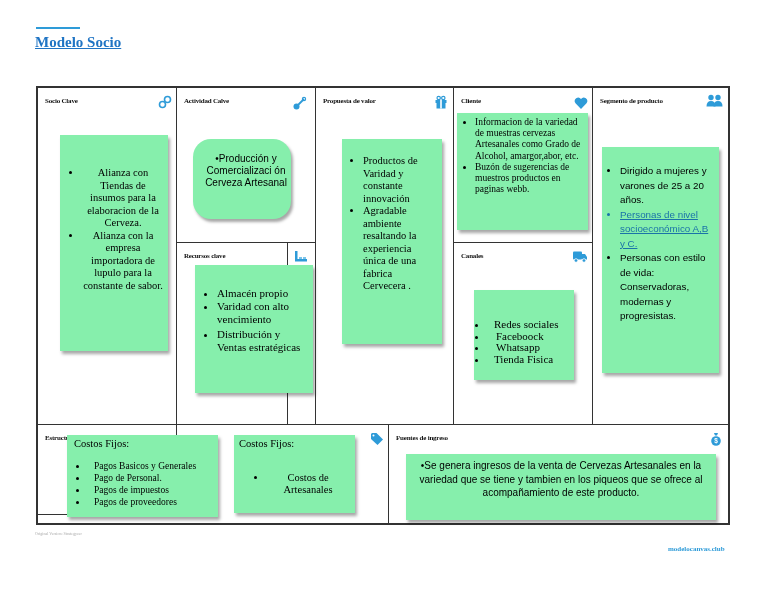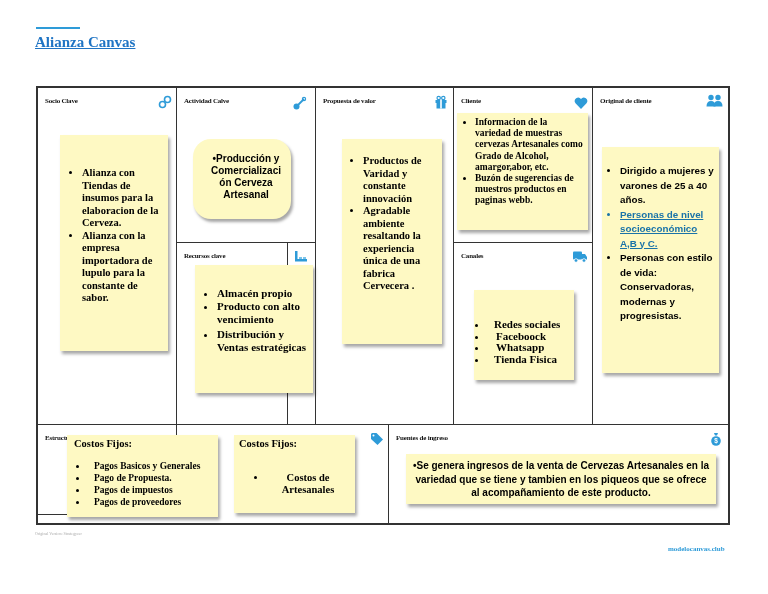--- a/index.html
+++ b/index.html
@@ -3,43 +3,43 @@
 <meta charset="utf-8">
 <style>
   html, body { margin:0; padding:0; background:#ffffff; }
   body { width:768px; height:594px; position:relative; overflow:hidden; font-family:"Liberation Serif", serif; color:#000; }
   .title-bar { position:absolute; left:36px; top:27px; width:44px; height:2px; background:#2e9bd8; }
   .page-title { position:absolute; left:35px; top:34px; font-family:"Liberation Serif", serif; font-weight:bold; font-size:15px; color:#1f74c4; text-decoration:underline; text-decoration-color:#1f74c4; }
   .canvas { position:absolute; left:36px; top:86px; width:694px; height:439px; border:1.5px solid #333; box-sizing:border-box; }
   .cell { position:absolute; border:1px solid #333; box-sizing:border-box; }
   .cell-label { position:absolute; left:7px; top:9px; font-size:7px; font-family:"Liberation Serif", serif; font-weight:bold; color:#111; letter-spacing:-0.2px; white-space:nowrap; }
   .icon { position:absolute; width:14px; height:14px; }
-  .note { position:absolute; background:#fef9c3; box-shadow:2px 3px 3px rgba(0,0,0,0.35); box-sizing:border-box; font-family:"Liberation Serif", serif;font-weight:bold; }
+  .note { position:absolute; background:#86efac; box-shadow:2px 3px 3px rgba(0,0,0,0.35); box-sizing:border-box; font-family:"Liberation Serif", serif; }
   .note ul { margin:0; padding:0 0 0 18px; }
   .note li { margin:0; }
   .sans { font-family:"Liberation Sans", sans-serif; }
   .link { color:#1a73a8; text-decoration:underline; }
   .footer-left { position:absolute; left:35px; top:531px; font-size:4px; color:#aaa; }
   .footer-right { position:absolute; left:668px; top:545px; font-size:7px; color:#2e9bd8; font-weight:bold; font-family:"Liberation Serif", serif; }
 </style>
 </head>
 <body>
 
 <div class="title-bar"></div>
-<div class="page-title">Alianza Canvas</div>
+<div class="page-title">Modelo Socio</div>
 
 <div class="canvas">
 
   <div class="cell" style="left:0;top:0;width:140px;height:428px;">
     <div class="cell-label">Socio Clave</div>
     <svg class="icon" style="left:120px;top:7px;" viewBox="0 0 14 14">
       <circle cx="4.5" cy="9.5" r="3" fill="none" stroke="#2e9bd8" stroke-width="1.6"></circle>
       <circle cx="9.5" cy="4.5" r="3" fill="none" stroke="#2e9bd8" stroke-width="1.6"></circle>
     </svg>
-    <div class="note" style="left:22px;top:47px;width:108px;height:216px;font-size:10.5px;line-height:12.5px;padding:32px 4px 0 4px;">
+    <div class="note" style="left:22px;top:47px;width:108px;height:216px;font-size:10.5px;line-height:12.5px;padding:32px 4px 0 4px;text-align:center;">
       <ul>
         <li>Alianza con Tiendas de insumos para la elaboracion de la Cerveza.</li>
         <li>Alianza con la empresa importadora de lupulo para la constante de sabor.</li>
       </ul>
     </div>
   </div>
 
   <div class="cell" style="left:139px;top:0;width:140px;height:156px;">
     <div class="cell-label">Actividad Calve</div>
     <svg class="icon" style="left:116px;top:8px;" viewBox="0 0 14 14">
@@ -56,21 +56,21 @@
     <div class="cell-label">Recursos clave</div>
     <svg class="icon" style="left:117px;top:6px;" viewBox="0 0 14 14">
       <rect x="1" y="2" width="2.5" height="10" fill="#2e9bd8"></rect>
       <rect x="1" y="10" width="12" height="2.5" fill="#2e9bd8"></rect>
       <rect x="5" y="8" width="3" height="2" fill="#7cc4ea"></rect>
       <rect x="9" y="8" width="3" height="2" fill="#7cc4ea"></rect>
     </svg>
     <div class="note" style="left:18px;top:22px;width:118px;height:128px;font-size:11px;line-height:13px;padding:22px 4px 0 4px;">
       <ul>
         <li>Almacén propio</li>
-        <li>Producto con alto vencimiento</li>
+        <li>Varidad con alto vencimiento</li>
         <li style="margin-top:2px;">Distribución y Ventas estratégicas</li>
       </ul>
     </div>
   </div>
 
   <div class="cell" style="left:278px;top:0;width:139px;height:338px;">
     <div class="cell-label">Propuesta de valor</div>
     <svg class="icon" style="left:118px;top:7px;" viewBox="0 0 14 14">
       <rect x="1.5" y="5" width="11" height="3" fill="#2e9bd8"></rect>
       <rect x="2.5" y="8" width="9" height="5.5" fill="#2e9bd8"></rect>
@@ -111,67 +111,67 @@
       <ul style="padding-left:14px;">
         <li style="padding-left:6px;">Redes sociales</li>
         <li style="padding-left:8px;">Faceboock</li>
         <li style="padding-left:8px;">Whatsapp</li>
         <li style="padding-left:6px;">Tienda Fisica</li>
       </ul>
     </div>
   </div>
 
   <div class="cell" style="left:555px;top:0;width:137px;height:338px;">
-    <div class="cell-label">Original de cliente</div>
+    <div class="cell-label">Segmento de producto</div>
     <svg class="icon" style="left:113px;top:6px;width:17px;" viewBox="0 0 17 14">
       <circle cx="5" cy="3.5" r="2.7" fill="#2e9bd8"></circle>
       <path d="M0.5 12.5 Q0.5 7 5 7 Q9.5 7 9.5 12.5 Z" fill="#2e9bd8"></path>
       <circle cx="12" cy="3.5" r="2.7" fill="#2e9bd8"></circle>
       <path d="M7.5 12.5 Q7.5 7 12 7 Q16.5 7 16.5 12.5 Z" fill="#2e9bd8"></path>
     </svg>
     <div class="note sans" style="left:9px;top:59px;width:117px;height:226px;font-size:9.8px;line-height:14.5px;padding:17px 4px 0 0;">
       <ul>
-        <li>Dirigido a mujeres y varones de 25 a 40 años.</li>
+        <li>Dirigido a mujeres y varones de 25 a 20 años.</li>
         <li class="link">Personas de nivel socioeconómico A,B y C.</li>
         <li>Personas con estilo de vida: Conservadoras, modernas y progresistas.</li>
       </ul>
     </div>
   </div>
 
   <div class="cell" style="left:0;top:337px;width:352px;height:100px;">
     <div class="cell-label">Estructura de costos</div>
     <svg class="icon" style="left:332px;top:7px;" viewBox="0 0 14 14">
       <path d="M1 2 L1 7 L7.5 13 L13 7.5 L6.5 1 L2 1 Z" fill="#2e9bd8"></path>
       <circle cx="3.5" cy="3.5" r="1" fill="#fff"></circle>
     </svg>
     <div class="note" style="left:29px;top:10px;width:151px;height:82px;font-size:9.5px;line-height:12px;padding:3px 4px 0 7px;">
       <div style="font-size:10.5px;margin-bottom:10px;">Costos Fijos:</div>
       <ul style="padding-left:14px;">
         <li style="padding-left:6px;">Pagos Basicos y Generales</li>
-        <li style="padding-left:6px;">Pago de Propuesta.</li>
+        <li style="padding-left:6px;">Pago de Personal.</li>
         <li style="padding-left:6px;">Pagos de impuestos</li>
         <li style="padding-left:6px;">Pagos de proveedores</li>
       </ul>
     </div>
     <div class="note" style="left:196px;top:10px;width:121px;height:78px;font-size:10.5px;line-height:12px;padding:3px 4px 0 5px;">
       <div style="margin-bottom:22px;">Costos Fijos:</div>
       <ul style="padding-left:28px;">
         <li style="padding-left:6px;text-align:center;width:70px;">Costos de Artesanales</li>
       </ul>
     </div>
   </div>
 
   <div class="cell" style="left:351px;top:337px;width:341px;height:100px;">
     <div class="cell-label">Fuentes de ingreso</div>
     <svg class="icon" style="left:320px;top:7px;" viewBox="0 0 14 14">
       <path d="M5 1 H9 L8 3.5 H6 Z" fill="#2e9bd8"></path>
       <circle cx="7" cy="9" r="4.8" fill="#2e9bd8"></circle>
       <text x="7" y="11.4" font-size="6.5" text-anchor="middle" fill="#fff" font-family="Liberation Sans, sans-serif" font-weight="bold">$</text>
     </svg>
-    <div class="note sans" style="left:17px;top:29px;width:310px;height:50px;font-size:10px;line-height:13.5px;padding:5px 6px 0 6px;text-align:center;">
+    <div class="note sans" style="left:17px;top:29px;width:310px;height:66px;font-size:10px;line-height:13.5px;padding:5px 6px 0 6px;text-align:center;">
       <div>•Se genera ingresos de la venta de Cervezas Artesanales en la variedad que se tiene y tambien en los piqueos que se ofrece al acompañamiento de este producto.</div>
     </div>
   </div>
 
 </div>
 
 <div class="footer-left">Original Version: Strategyzer</div>
 <div class="footer-right">modelocanvas.club</div>
 
 </body></html>

